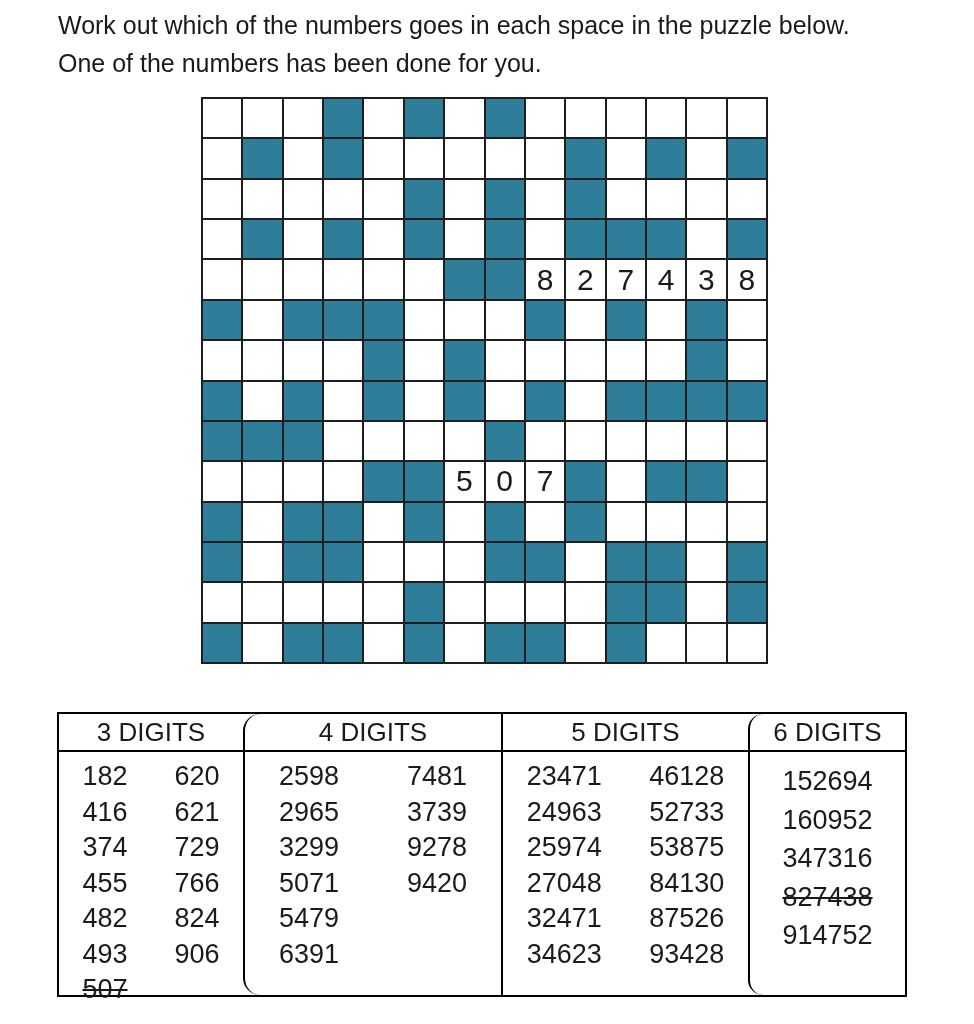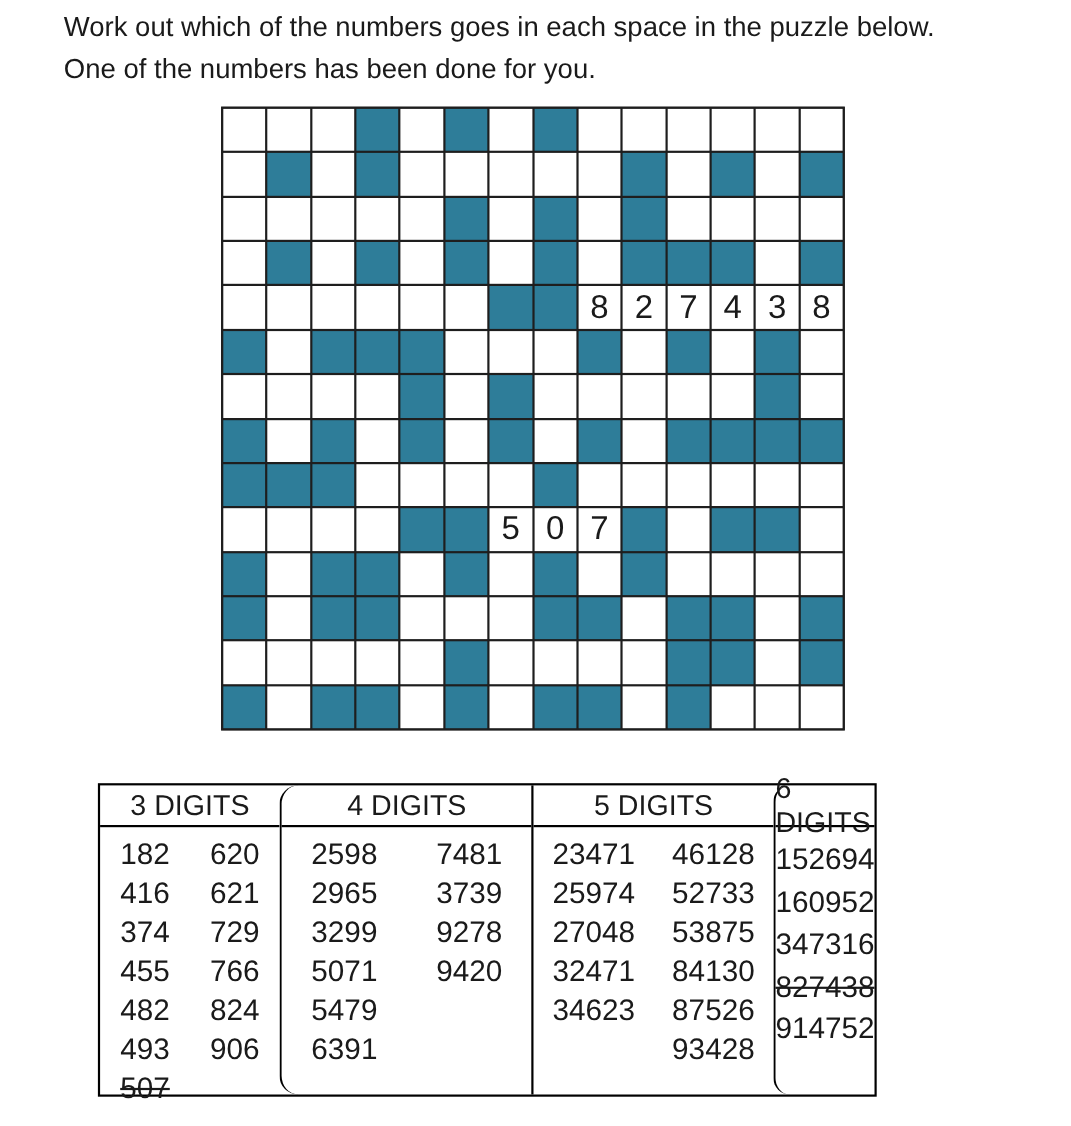--- a/index.html
+++ b/index.html
@@ -40,25 +40,24 @@
     justify-content: center;
     font-size: 30px;
     color: #1a1a1a;
   }
   .cell.shaded { background: #2E7D99; }
 
   
   #number-table {
     position: absolute;
     left: 57px; top: 712px;
-    width: 708px; height: 285px;
+    width: 850px; height: 285px;
     display: flex;
     border: 2px solid #000;
     box-sizing: border-box;
-    margin-left: 32px;
   }
   .nt-col {
     box-sizing: border-box;
     display: flex;
     flex-direction: column;
     border-left: 2px solid #000;
   }
   .nt-col:first-child { border-left: none; }
   .nt-col:nth-child(1) { width: 184px; }
   .nt-col:nth-child(2) { width: 258px; border-radius: 17px; }
@@ -334,20 +333,21 @@
           <div class="num">9278</div>
           <div class="num">9420</div>
         </div>
       </div>
     </div>
     <div class="nt-col">
       <div class="nt-header">5 DIGITS</div>
       <div class="nt-body">
         <div class="nt-sub">
           <div class="num">23471</div>
+          <div class="num">24963</div>
           <div class="num">25974</div>
           <div class="num">27048</div>
           <div class="num">32471</div>
           <div class="num">34623</div>
         </div>
         <div class="nt-sub">
           <div class="num">46128</div>
           <div class="num">52733</div>
           <div class="num">53875</div>
           <div class="num">84130</div>

